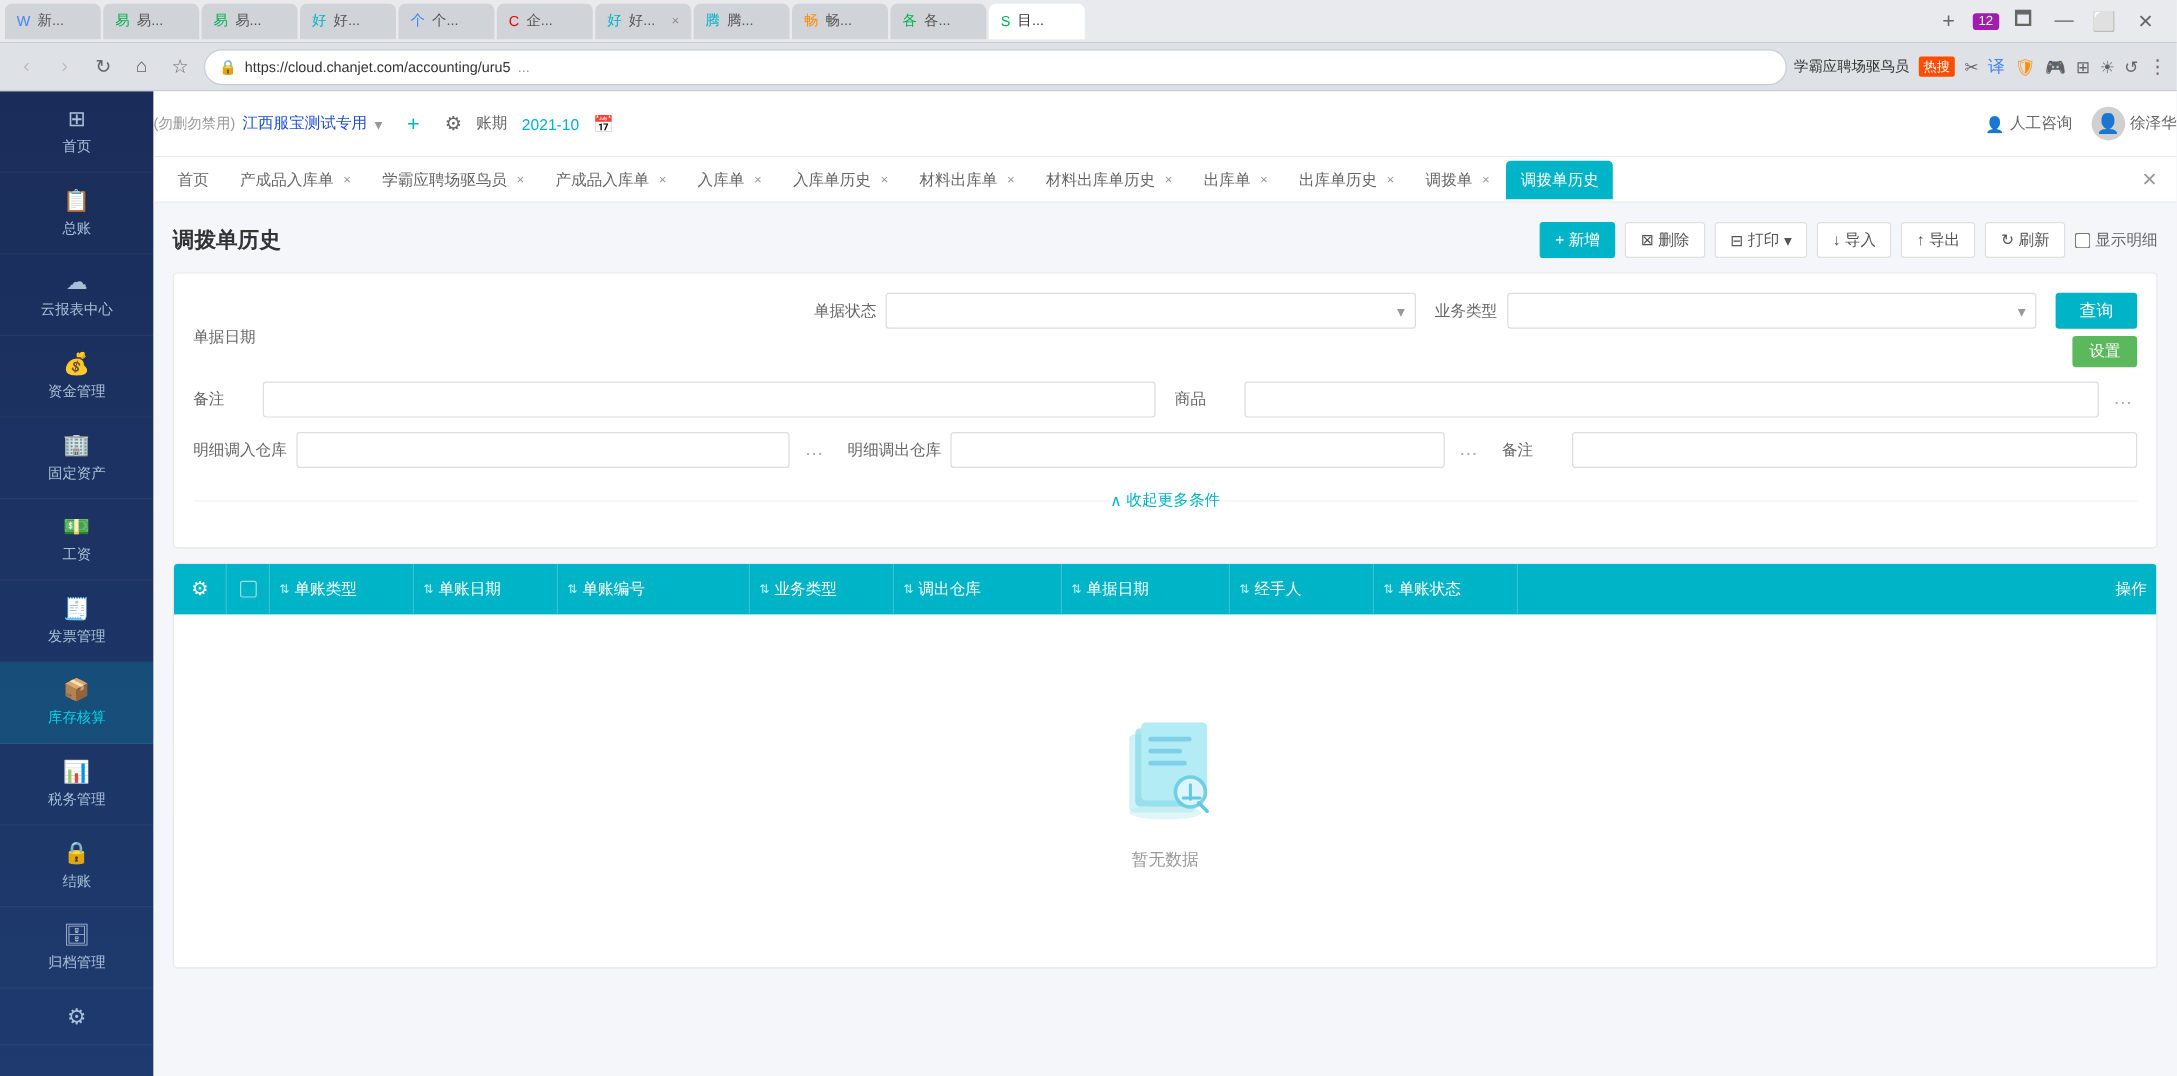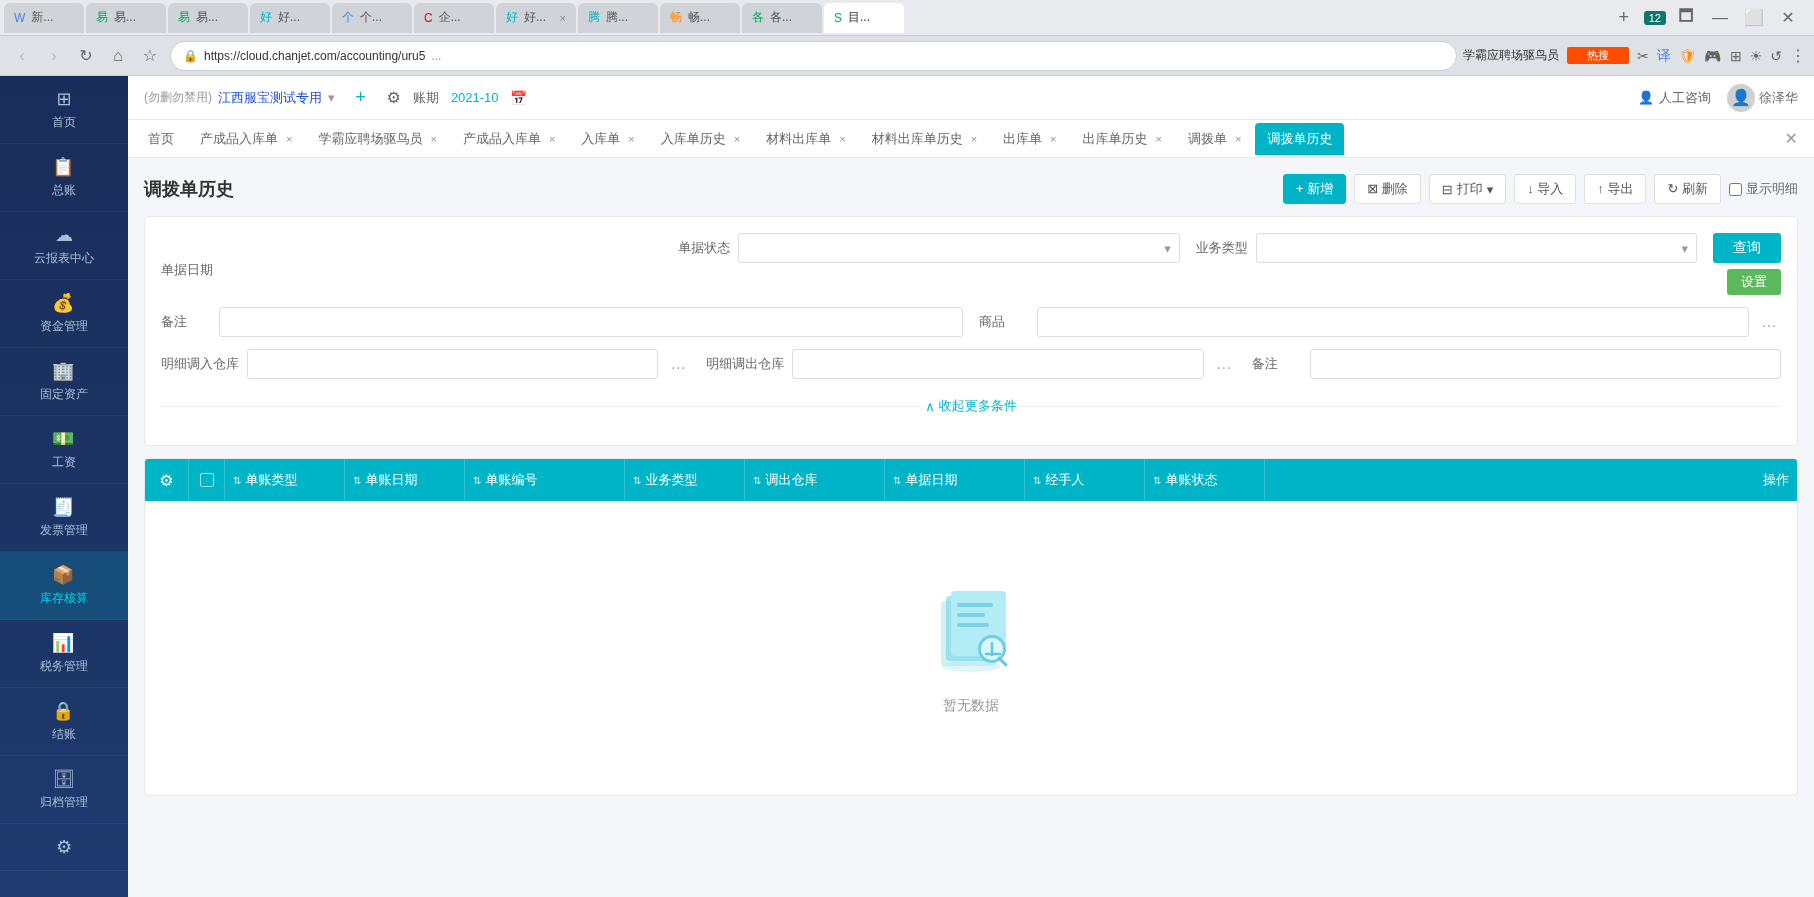--- a/index.html
+++ b/index.html
@@ -149,22 +149,22 @@
       flex: 1;
       display: flex;
       flex-direction: column;
       overflow: hidden;
       background: #f5f6fa;
     }
 
     
     .top-bar {
       background: #fff;
-      padding: 0 16px;
-      height: 44px;
+      padding: 0 0;
+      height: 55px;
       display: flex;
       align-items: center;
       gap: 12px;
       border-bottom: 1px solid #e8e8e8;
       flex-shrink: 0;
     }
     .company-selector {
       display: flex;
       align-items: center;
       gap: 6px;
@@ -549,21 +549,21 @@
       <span style="color:#00b050;font-size:12px;">各</span>
       <span style="font-size:12px;overflow:hidden;text-overflow:ellipsis;">各...</span>
     </div>
     <div class="browser-tab active">
       <span style="color:#00b050;font-size:12px;">S</span>
       <span style="font-size:12px;overflow:hidden;text-overflow:ellipsis;">目...</span>
     </div>
   </div>
   <div style="display:flex;align-items:center;gap:6px;padding:0 8px;">
     <button class="nav-btn" style="font-size:18px;">+</button>
-    <span style="background:#0f766e;color:#fff;border-radius:3px;padding:1px 5px;font-size:11px;">12</span>
+    <span style="background:#a21caf;color:#fff;border-radius:3px;padding:1px 5px;font-size:11px;">12</span>
     <button class="nav-btn">🗖</button>
     <button class="nav-btn">—</button>
     <button class="nav-btn">⬜</button>
     <button class="nav-btn">✕</button>
   </div>
 </div>
 
 <div class="browser-chrome">
   <div class="nav-buttons">
     <button class="nav-btn disabled">‹</button>
@@ -572,21 +572,21 @@
     <button class="nav-btn">⌂</button>
     <button class="nav-btn">☆</button>
   </div>
   <div class="address-bar">
     <span class="lock-icon">🔒</span>
     <span class="address-text">https://cloud.chanjet.com/accounting/uru5</span>
     <span style="color:#999;">...</span>
   </div>
   <div class="browser-actions">
     <span style="font-size:12px;">学霸应聘场驱鸟员</span>
-    <span style="background:#ff4d00;color:#fff;padding:1px 20px;border-radius:2px;font-size:11px;">热搜</span>
+    <span style="background:#ff4d00;color:#fff;padding:1px 4px;border-radius:2px;font-size:11px;">热搜</span>
     <span style="font-size:14px;color:#666;">✂</span>
     <span style="font-size:14px;color:#4285f4;">译</span>
     <span style="font-size:14px;color:#ff8c00;">🛡</span>
     <span style="font-size:14px;color:#666;">🎮</span>
     <span style="font-size:14px;color:#666;">⊞</span>
     <span style="font-size:14px;color:#666;">☀</span>
     <span style="font-size:14px;color:#666;">↺</span>
     <span style="font-size:16px;color:#666;">⋮</span>
   </div>
 </div>

